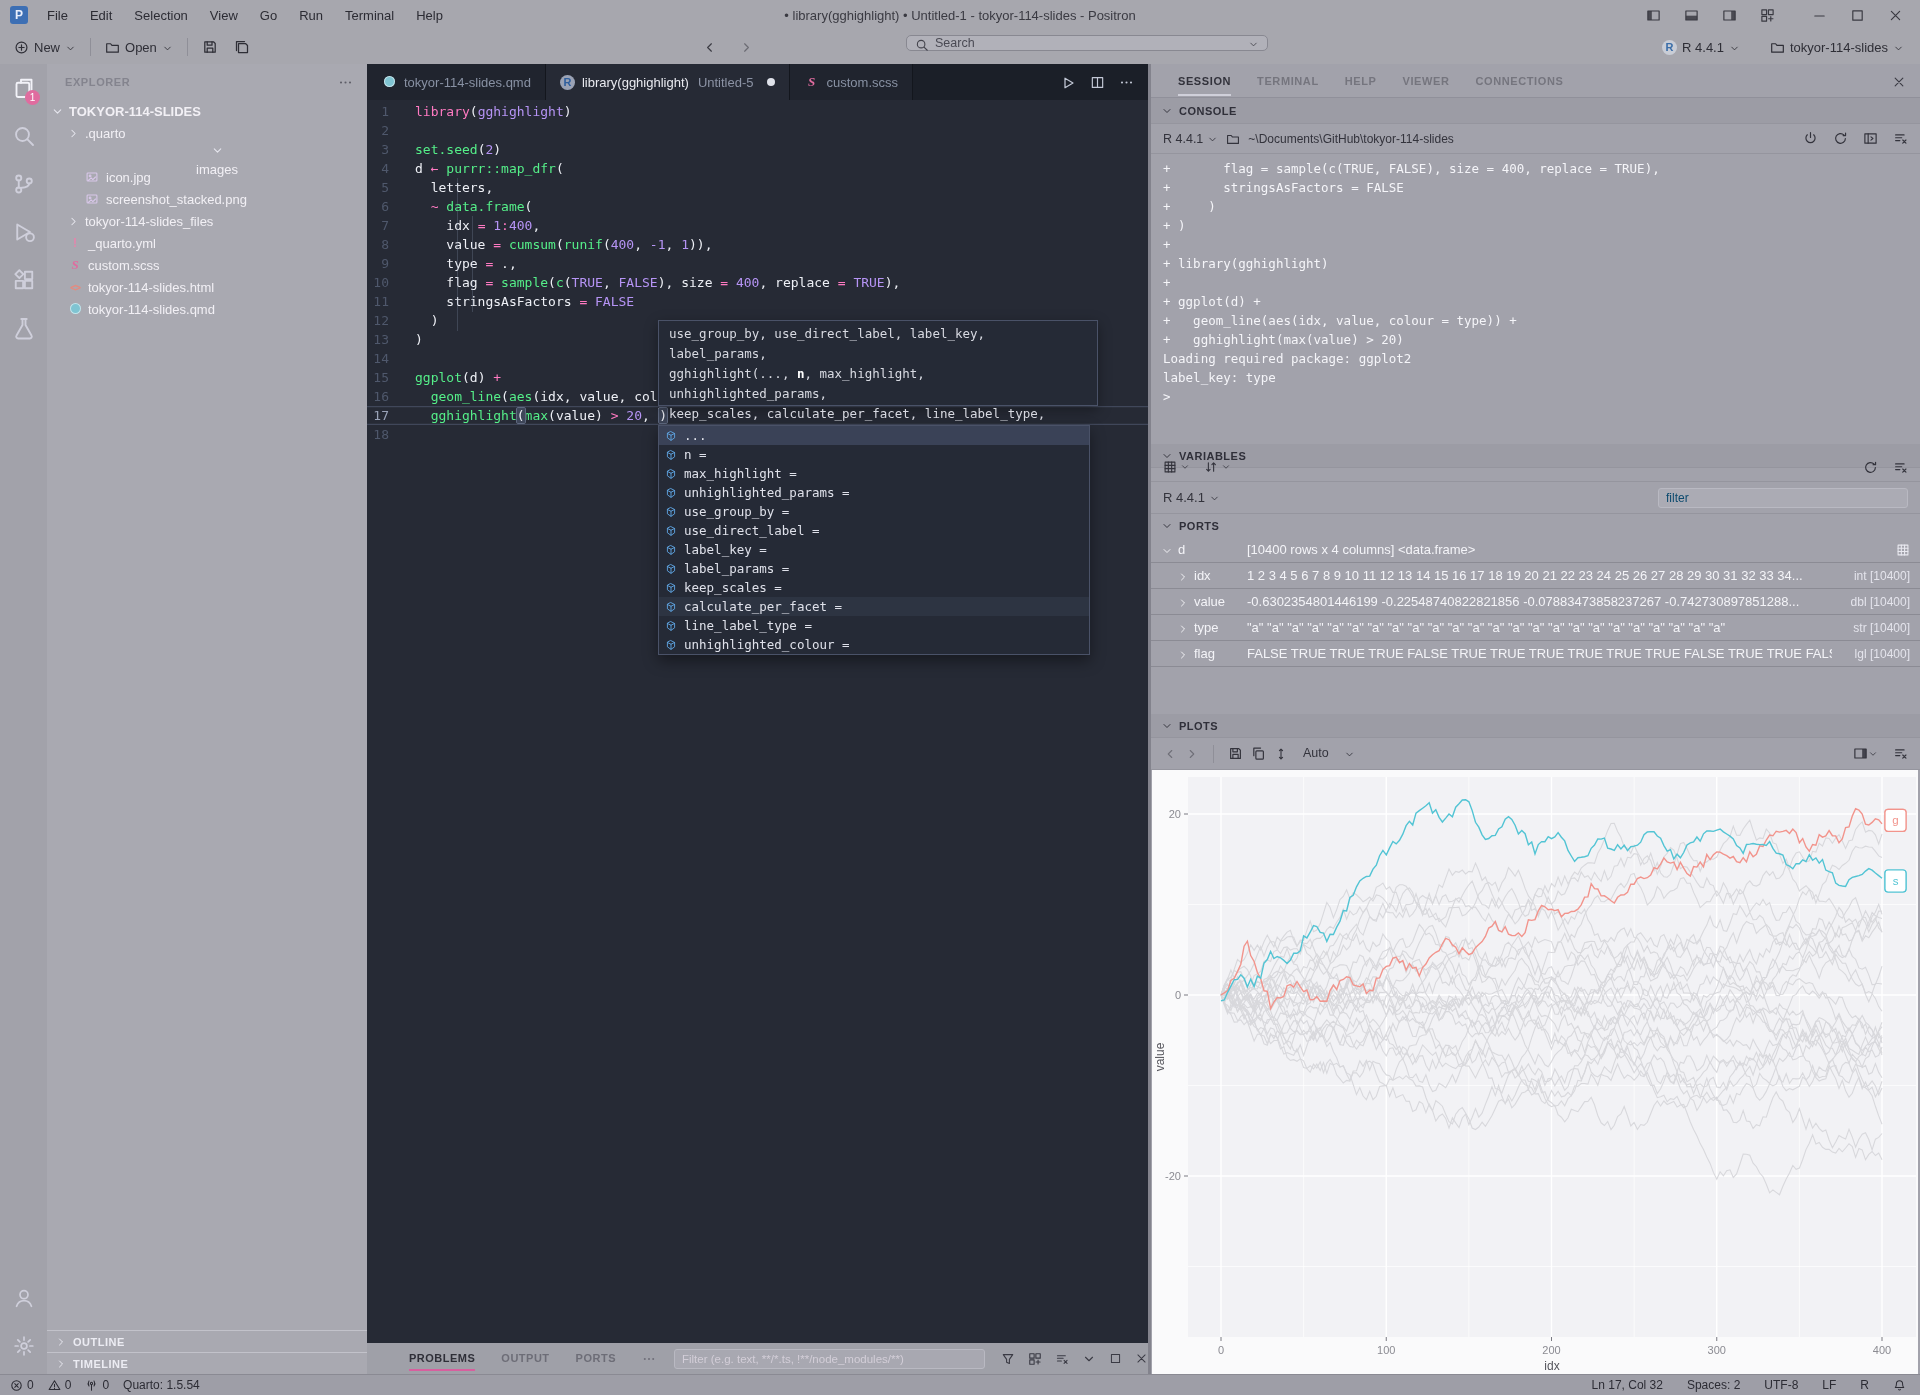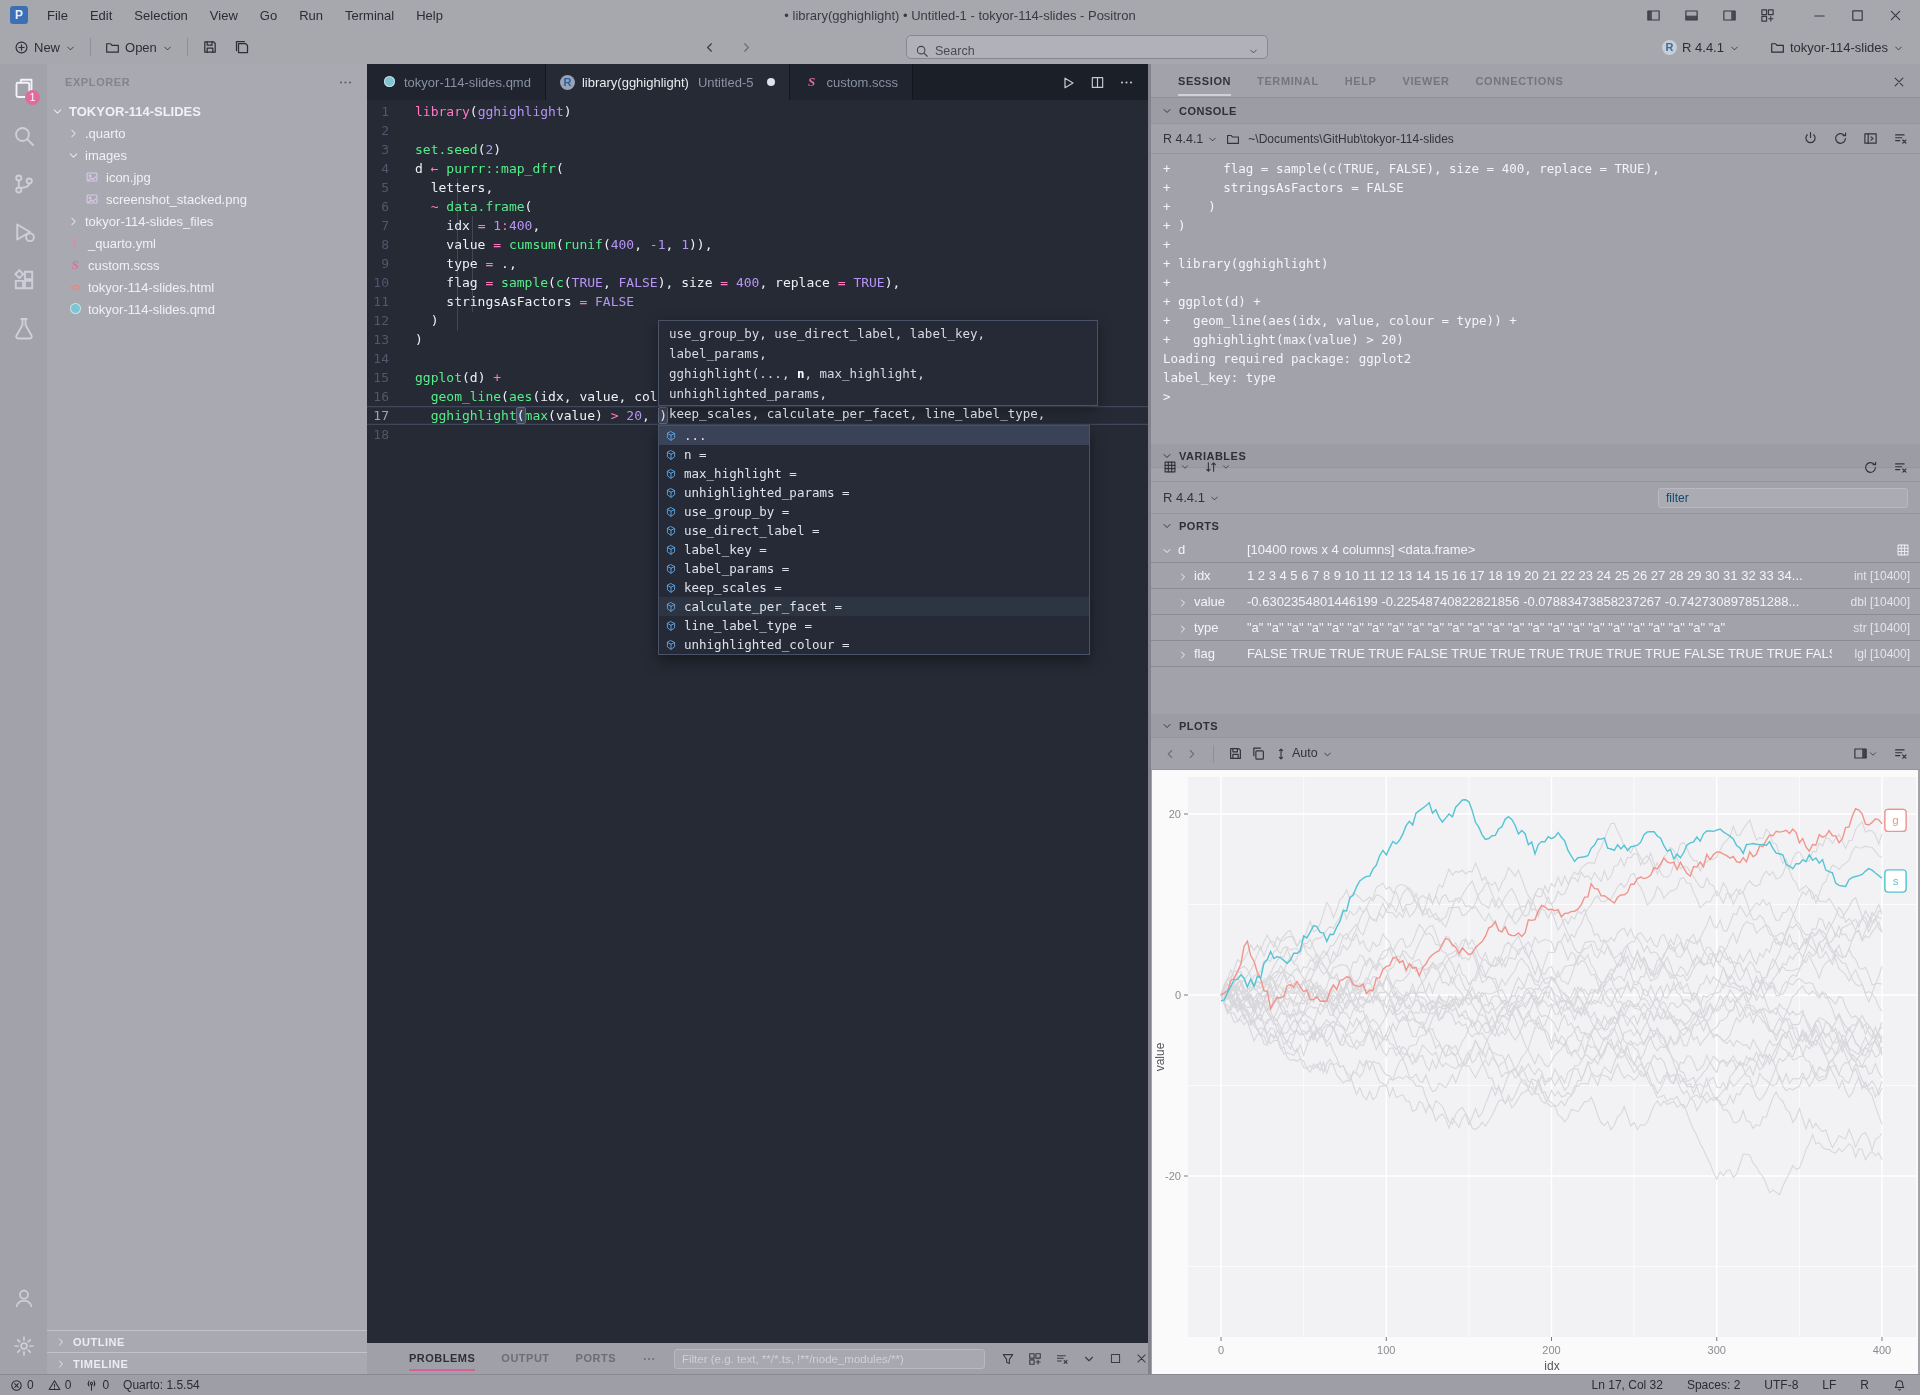--- a/index.html
+++ b/index.html
@@ -18,22 +18,22 @@
   .wintitle { position:absolute; left:50%; transform:translateX(-50%); font-size:13px; color:#3a3a42; white-space:nowrap; }
   .winctl { position:absolute; right:0; top:0; height:30px; display:flex; align-items:center; gap:4px; padding-right:8px; color:#3a3a42; }
   .winctl .wbtn { width:34px; height:26px; display:flex; align-items:center; justify-content:center; }
 
   
   .toolbar { position:absolute; left:0; top:30px; width:1920px; height:34px; background:#a7a7ae;
              display:flex; align-items:center; font-size:13px; color:#2e2e36; }
   .tbtn { display:flex; align-items:center; gap:5px; padding:4px 8px; border-radius:4px; }
   .tsep { width:1px; height:18px; background:#8f8f98; margin:0 6px; }
   .navchev { position:absolute; display:flex; gap:22px; left:702px; color:#3c3c44; }
-  .searchbox { position:absolute; left:906px; top:5px; width:362px; height:24px; background:#b1b1b9;
-               border:1px solid #888891; border-radius:5px; display:flex; align-items:flex-end; gap:6px;
+  .searchbox { position:absolute; left:906px; top:5px; width:362px; height:16px; background:#b1b1b9;
+               border:1px solid #888891; border-radius:5px; display:flex; align-items:flex-start; gap:6px;
                padding:0 8px; color:#43434c; }
   .searchbox .ph { flex:1; font-size:12.5px; color:#4a4a54; }
   .toolright { position:absolute; right:8px; display:flex; gap:14px; align-items:center; }
   .rlogo { display:inline-flex; width:15px; height:15px; border-radius:50%; background:#c9cdd6; color:#3a6da8;
            font-weight:bold; font-size:11px; align-items:center; justify-content:center; }
 
   
   .activitybar { position:absolute; left:0; top:64px; width:47px; bottom:21px; background:#a2a2aa; }
   .abar-item { position:relative; width:47px; height:48px; display:flex; align-items:center; justify-content:center; color:#cfcfdb; }
   .abar-item.active { color:#f2f2f8; }
@@ -349,21 +349,21 @@
           <span>TOKYOR-114-SLIDES</span>
         </div>
         <div class="trow" style="padding-left: 20px;">
           <span class="chev">
             <svg class="ic" width="13" height="13" viewBox="0 0 16 16" fill="none" stroke="currentColor" stroke-width="1.25" stroke-linecap="round" stroke-linejoin="round">
               <path d="M6 4l4 4-4 4"></path>
             </svg>
           </span>
           <span>.quarto</span>
         </div>
-        <div class="trow" style="padding-left: 20px;">
+        <div class="trow" style="padding-left: 20px; flex-direction: column;">
           <span class="chev">
             <svg class="ic" width="13" height="13" viewBox="0 0 16 16" fill="none" stroke="currentColor" stroke-width="1.25" stroke-linecap="round" stroke-linejoin="round">
               <path d="M4 6l4 4 4-4"></path>
             </svg>
           </span>
           <span>images</span>
         </div>
         <div class="trow" style="padding-left: 38px;">
           <span class="ficon fi-img">
             <svg class="ic" width="14" height="14" viewBox="0 0 16 16" fill="none" stroke="currentColor" stroke-width="1.25" stroke-linecap="round" stroke-linejoin="round">
@@ -802,21 +802,21 @@
           </svg></span>
       <span class="tsep"></span>
       <span id="ic-psave"><svg class="ic" width="15" height="15" viewBox="0 0 16 16" fill="none" stroke="currentColor" stroke-width="1.25" stroke-linecap="round" stroke-linejoin="round">
             <path d="M2.8 2.8h8.7l1.7 1.7v8.7H2.8z"></path>
             <path d="M5.2 2.8v3.4h4.8V2.8M5.2 13.2V9h5.6v4.2"></path>
           </svg></span>
       <span id="ic-pcopy"><svg class="ic" width="15" height="15" viewBox="0 0 16 16" fill="none" stroke="currentColor" stroke-width="1.25" stroke-linecap="round" stroke-linejoin="round">
             <rect x="5.2" y="5.2" width="8" height="8.8" rx="1"></rect>
             <path d="M3 10.4V2.2h7.2"></path>
           </svg></span>
-      <span style="display:flex;align-items:center;gap:4px;justify-content:center;">
+      <span style="display:flex;align-items:center;gap:15px;justify-content:center;">
         <span id="ic-psize"><svg class="ic" width="14" height="14" viewBox="0 0 16 16" fill="none" stroke="currentColor" stroke-width="1.25" stroke-linecap="round" stroke-linejoin="round">
               <path d="M8 2.4v11.2M8 2.4L6.2 4.2M8 2.4l1.8 1.8M8 13.6l-1.8-1.8M8 13.6l1.8-1.8"></path>
             </svg></span>
         <span>Auto</span>
           <span id="ic-caret8"><svg class="ic" width="11" height="11" viewBox="0 0 16 16" fill="none" stroke="currentColor" stroke-width="1.25" stroke-linecap="round" stroke-linejoin="round">
               <path d="M4 6l4 4 4-4"></path>
             </svg></span>
       </span>
       <span style="margin-left:auto;display:flex;gap:15px;" id="ptool-icons">
           <span><svg class="ic" width="15" height="15" viewBox="0 0 16 16" fill="none" stroke="currentColor" stroke-width="1.25" stroke-linecap="round" stroke-linejoin="round">

